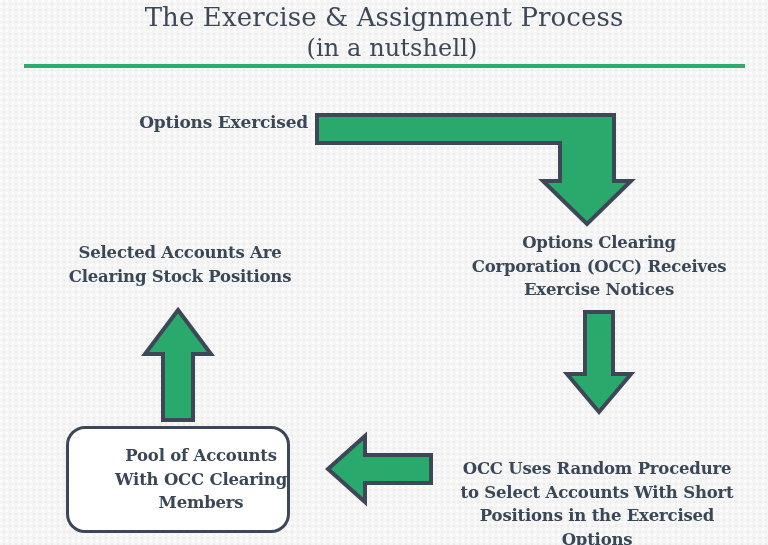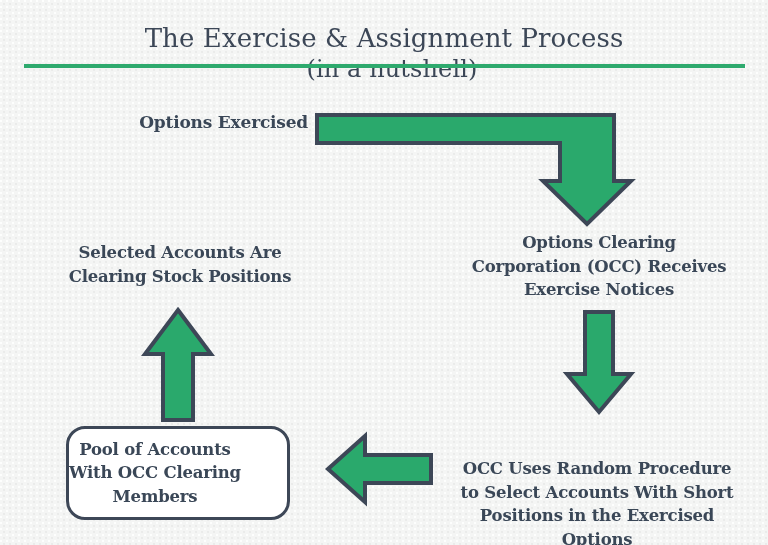--- a/index.html
+++ b/index.html
@@ -31,21 +31,20 @@
     left: 0;
     top: 2px;
     width: 768px;
     text-align: center;
     color: #3c4757;
     font-family: "DejaVu Serif", serif;
     font-weight: 400;
     font-size: 26px;
     line-height: 31px;
     letter-spacing: 0.1px;
-    margin-top: 21px;
   }
   .title-line2 {
     display: block;
     font-size: 24px;
     padding-left: 16px;
   }
   .title-rule {
     position: absolute;
     left: 24px;
     top: 64px;
@@ -96,28 +95,28 @@
     line-height: 23.5px;
     margin-top: 27px;
   }
 
   
   .pool-box {
     position: absolute;
     left: 66px;
     top: 426px;
     width: 224px;
-    height: 94px;
+    height: 107px;
     box-sizing: border-box;
     background: #ffffff;
     border: 3px solid #3d4757;
     border-radius: 19px;
     display: flex;
     align-items: center;
-    justify-content: flex-start;
+    justify-content: flex-end;
   }
   .pool-box-text {
     color: #3a4757;
     font-family: "DejaVu Serif", serif;
     font-weight: 700;
     font-size: 16.5px;
     line-height: 23.5px;
     text-align: center;
     white-space: pre-line;
     letter-spacing: -0.2px;

